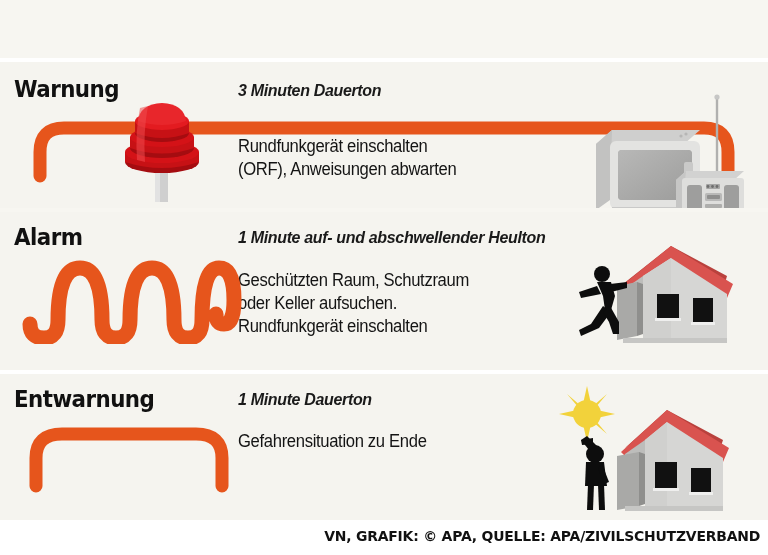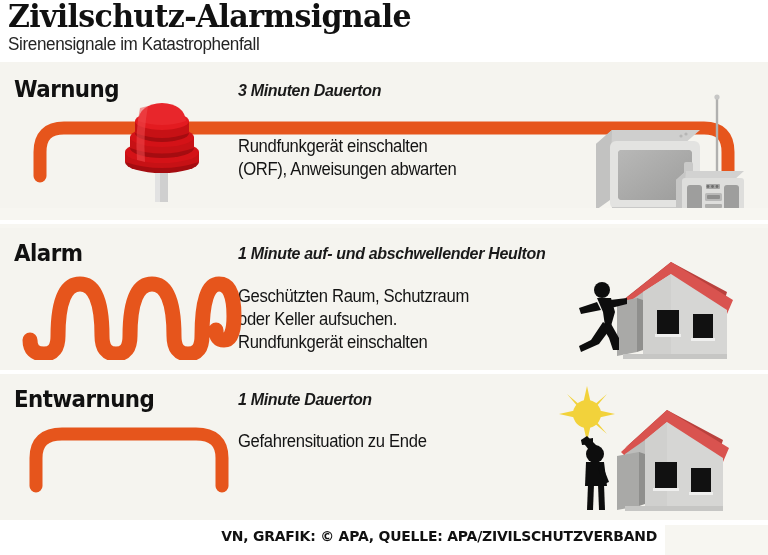--- a/index.html
+++ b/index.html
@@ -60,21 +60,21 @@
 
   
   .section {
     position: absolute;
     left: 0;
     width: 768px;
     background: #f5f4ef;
     overflow: hidden;
   }
   #sec-warnung   { top: 62px;  height: 146px; }
-  #sec-alarm     { top: 228px; height: 173px; }
+  #sec-alarm     { top: 212px; height: 173px; }
   #sec-entwarnung{ top: 374px; height: 146px; text-align: right; }
 
   .divider {
     position: absolute;
     left: 0;
     width: 768px;
     height: 4px;
     background: #ffffff;
   }
   #div-1 { top: 58px; height: 4px; }
@@ -141,21 +141,21 @@
   #illus-tv-radio { left: 578px; top: 22px; }
   #illus-house-run { left: 575px; top: 20px; }
   #illus-house-sun { left: 555px; top: 8px; }
   #illus-siren { left: 110px; top: 28px; }
 
   
   .footer {
     position: absolute;
     left: 0;
     top: 525px;
-    width: 665px;
+    width: 768px;
     height: 30px;
     background: #ffffff;
   }
   .footer-text {
     position: absolute;
     right: 8px;
     top: 3px;
     font-family: "DejaVu Sans", sans-serif;
     font-weight: bold;
     font-size: 14.5px;
@@ -164,24 +164,20 @@
     white-space: nowrap;
     transform: scaleX(0.96);
     transform-origin: right top;
   }
 </style>
 </head>
 <body>
 
 <div id="infographic">
 
-  <div class="header">
-    <div class="title">Zivilschutz-Alarmsignale</div>
-    <div class="subtitle">Sirenensignale im Katastrophenfall</div>
-  </div>
   <div class="divider" id="div-1"></div>
 
   <div class="section" id="sec-warnung">
 
     <div class="sec-title" id="warnung-title">Warnung</div>
     <div class="sec-subtitle" id="warnung-sub">3 Minuten Dauerton</div>
     <div class="sec-body" id="warnung-body">Rundfunkgerät einschalten
 (ORF), Anweisungen abwarten</div>
 
     <svg class="signal-svg" id="sig-warnung" width="740" height="80" viewBox="0 0 740 80">

